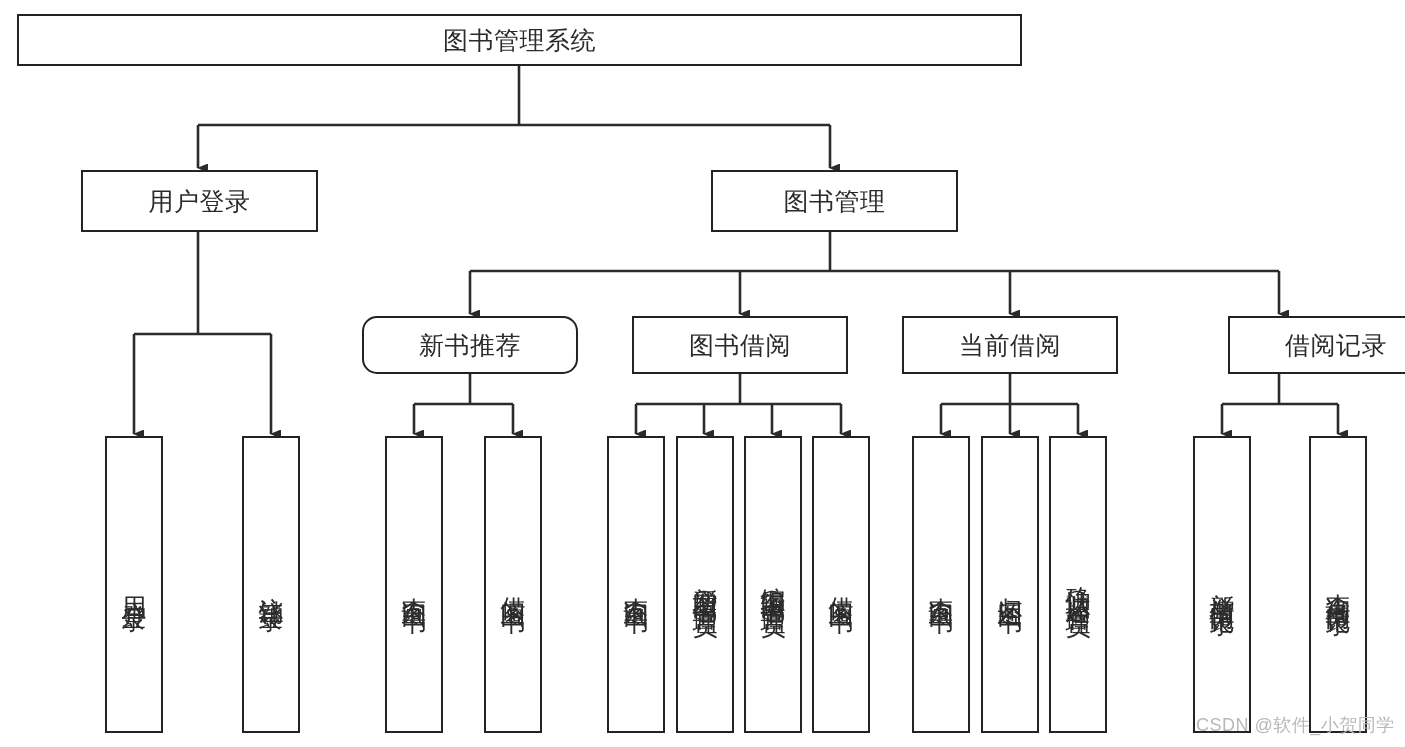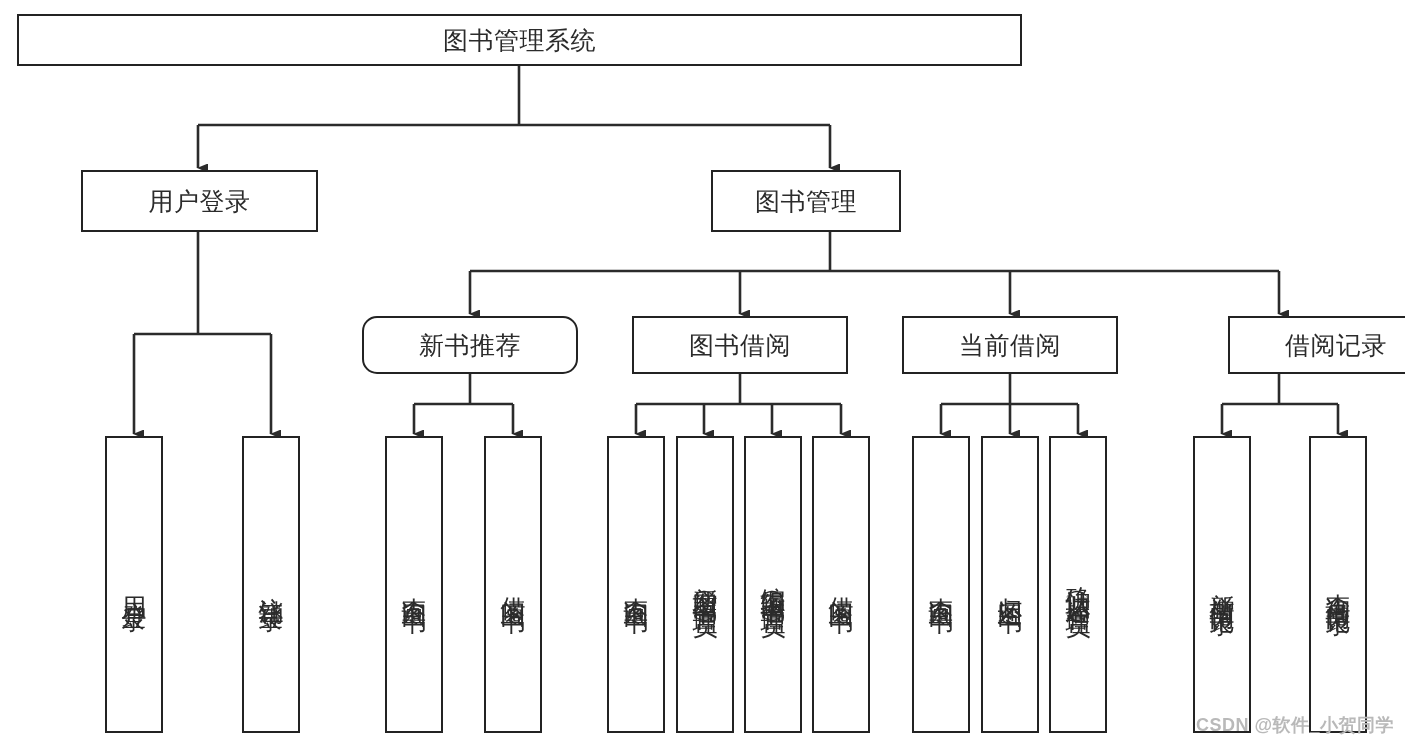--- a/index.html
+++ b/index.html
@@ -122,21 +122,21 @@
     </g>
   </svg>
 
   <div class="node-box horizontal" style="left:17px; top:14px; width:1005px; height:52px;">
     <span class="node-label">图书管理系统</span>
   </div>
 
   <div class="node-box horizontal" style="left:81px; top:170px; width:237px; height:62px;">
     <span class="node-label">用户登录</span>
   </div>
-  <div class="node-box horizontal" style="left:711px; top:170px; width:190px; height:62px;">
+  <div class="node-box horizontal" style="left:711px; top:170px; width:247px; height:62px;">
     <span class="node-label">图书管理</span>
   </div>
 
   <div class="node-box horizontal" style="left:362px; top:316px; width:216px; height:58px;border-radius:15px;">
     <span class="node-label">新书推荐</span>
   </div>
   <div class="node-box horizontal" style="left:632px; top:316px; width:216px; height:58px;">
     <span class="node-label">图书借阅</span>
   </div>
   <div class="node-box horizontal" style="left:902px; top:316px; width:216px; height:58px;">
@@ -183,15 +183,15 @@
     <span class="node-label">确认归还（管理员）</span>
   </div>
 
   <div class="node-box vertical" style="left:1193px; top:436px; width:58px; height:297px;">
     <span class="node-label">新增借阅记录</span>
   </div>
   <div class="node-box vertical" style="left:1309px; top:436px; width:58px; height:297px;">
     <span class="node-label">查询借阅记录</span>
   </div>
 
-  <div class="watermark" style="left:1196px; top:713px;font-weight:bold;">CSDN @软件_小贺同学</div>
+  <div class="watermark" style="left:1196px; top:713px;">CSDN @软件_小贺同学</div>
 
 </div>
 
 </body></html>

